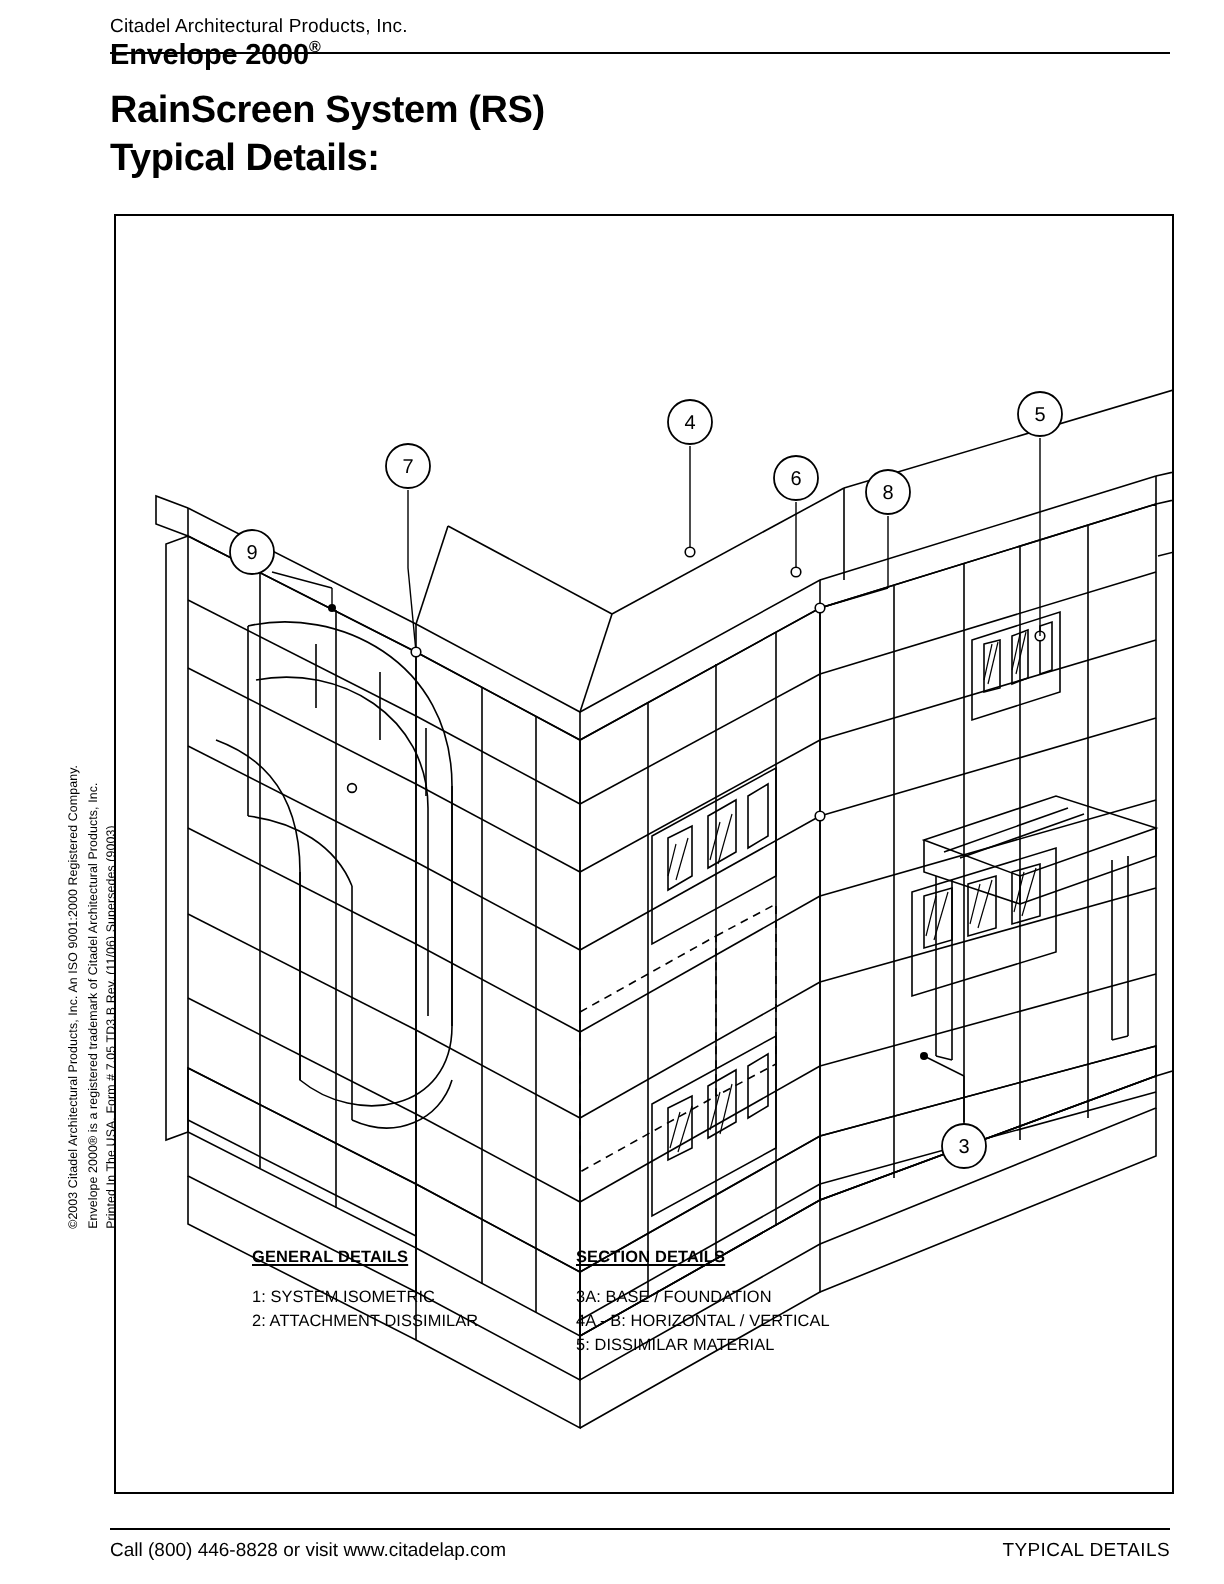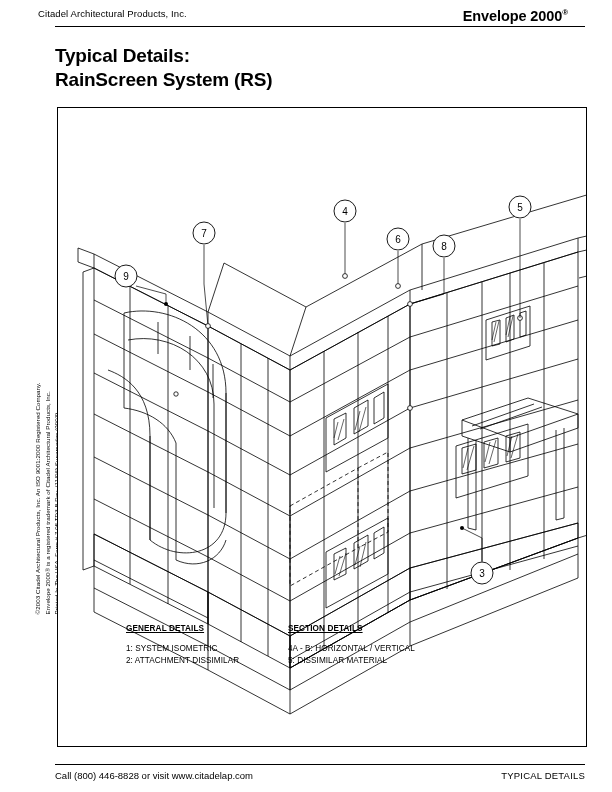--- a/index.html
+++ b/index.html
@@ -18,27 +18,28 @@
   .page {
     position: absolute;
     left: 0; top: 0;
     width: 612px;
     height: 792px;
   }
 
   
   .header {
     position: absolute;
-    left: 38px;
+    left: 55px;
     top: 8px;
     width: 530px;
     height: 22px;
     display: flex;
     align-items: flex-start;
     justify-content: space-between;
+    flex-direction: column;
   }
   .header-left {
     font-size: 9.5px;
     letter-spacing: 0.1px;
     color: #000;
   }
   .header-right {
     font-size: 14.5px;
     font-weight: bold;
     letter-spacing: -0.1px;
@@ -152,22 +153,22 @@
 
 <div class="page">
 
   <div class="header">
     <div class="header-left">Citadel Architectural Products, Inc.</div>
     <div class="header-right"><span>Envelope 2000</span><sup>®</sup></div>
   </div>
   <div class="header-rule"></div>
 
   <div class="title">
+    <div>RainScreen System (RS)</div>
     <div>Typical Details:</div>
-    <div>RainScreen System (RS)</div>
   </div>
 
   <div class="sidetext">
     <div>©2003 Citadel Architectural Products, Inc.  An ISO 9001:2000 Registered Company.</div>
     <div>Envelope 2000® is a registered trademark of Citadel Architectural Products, Inc.</div>
     <div>Printed In The USA.  Form # 7.05 TD3.B  Rev. (11/06)  Supersedes (9003)</div>
   </div>
 
   <div class="frame">
     <svg class="frame-svg" width="528" height="638" viewBox="0 0 528 638">
@@ -384,20 +385,21 @@
 
     <div class="legend">
       <div class="legend-cols">
         <div class="legend-col c1">
           <div class="legend-title">GENERAL DETAILS</div>
           <div class="legend-item">1: SYSTEM ISOMETRIC</div>
           <div class="legend-item">2: ATTACHMENT DISSIMILAR</div>
         </div>
         <div class="legend-col c2">
           <div class="legend-title">SECTION DETAILS</div>
+          <div class="legend-item">3A:  BASE / FOUNDATION</div>
           <div class="legend-item">4A - B:  HORIZONTAL / VERTICAL</div>
           <div class="legend-item">5:  DISSIMILAR MATERIAL</div>
         </div>
       </div>
     </div>
   </div>
 
   <div class="footer-rule"></div>
   <div class="footer">
     <div>Call (800) 446-8828 or visit www.citadelap.com</div>

